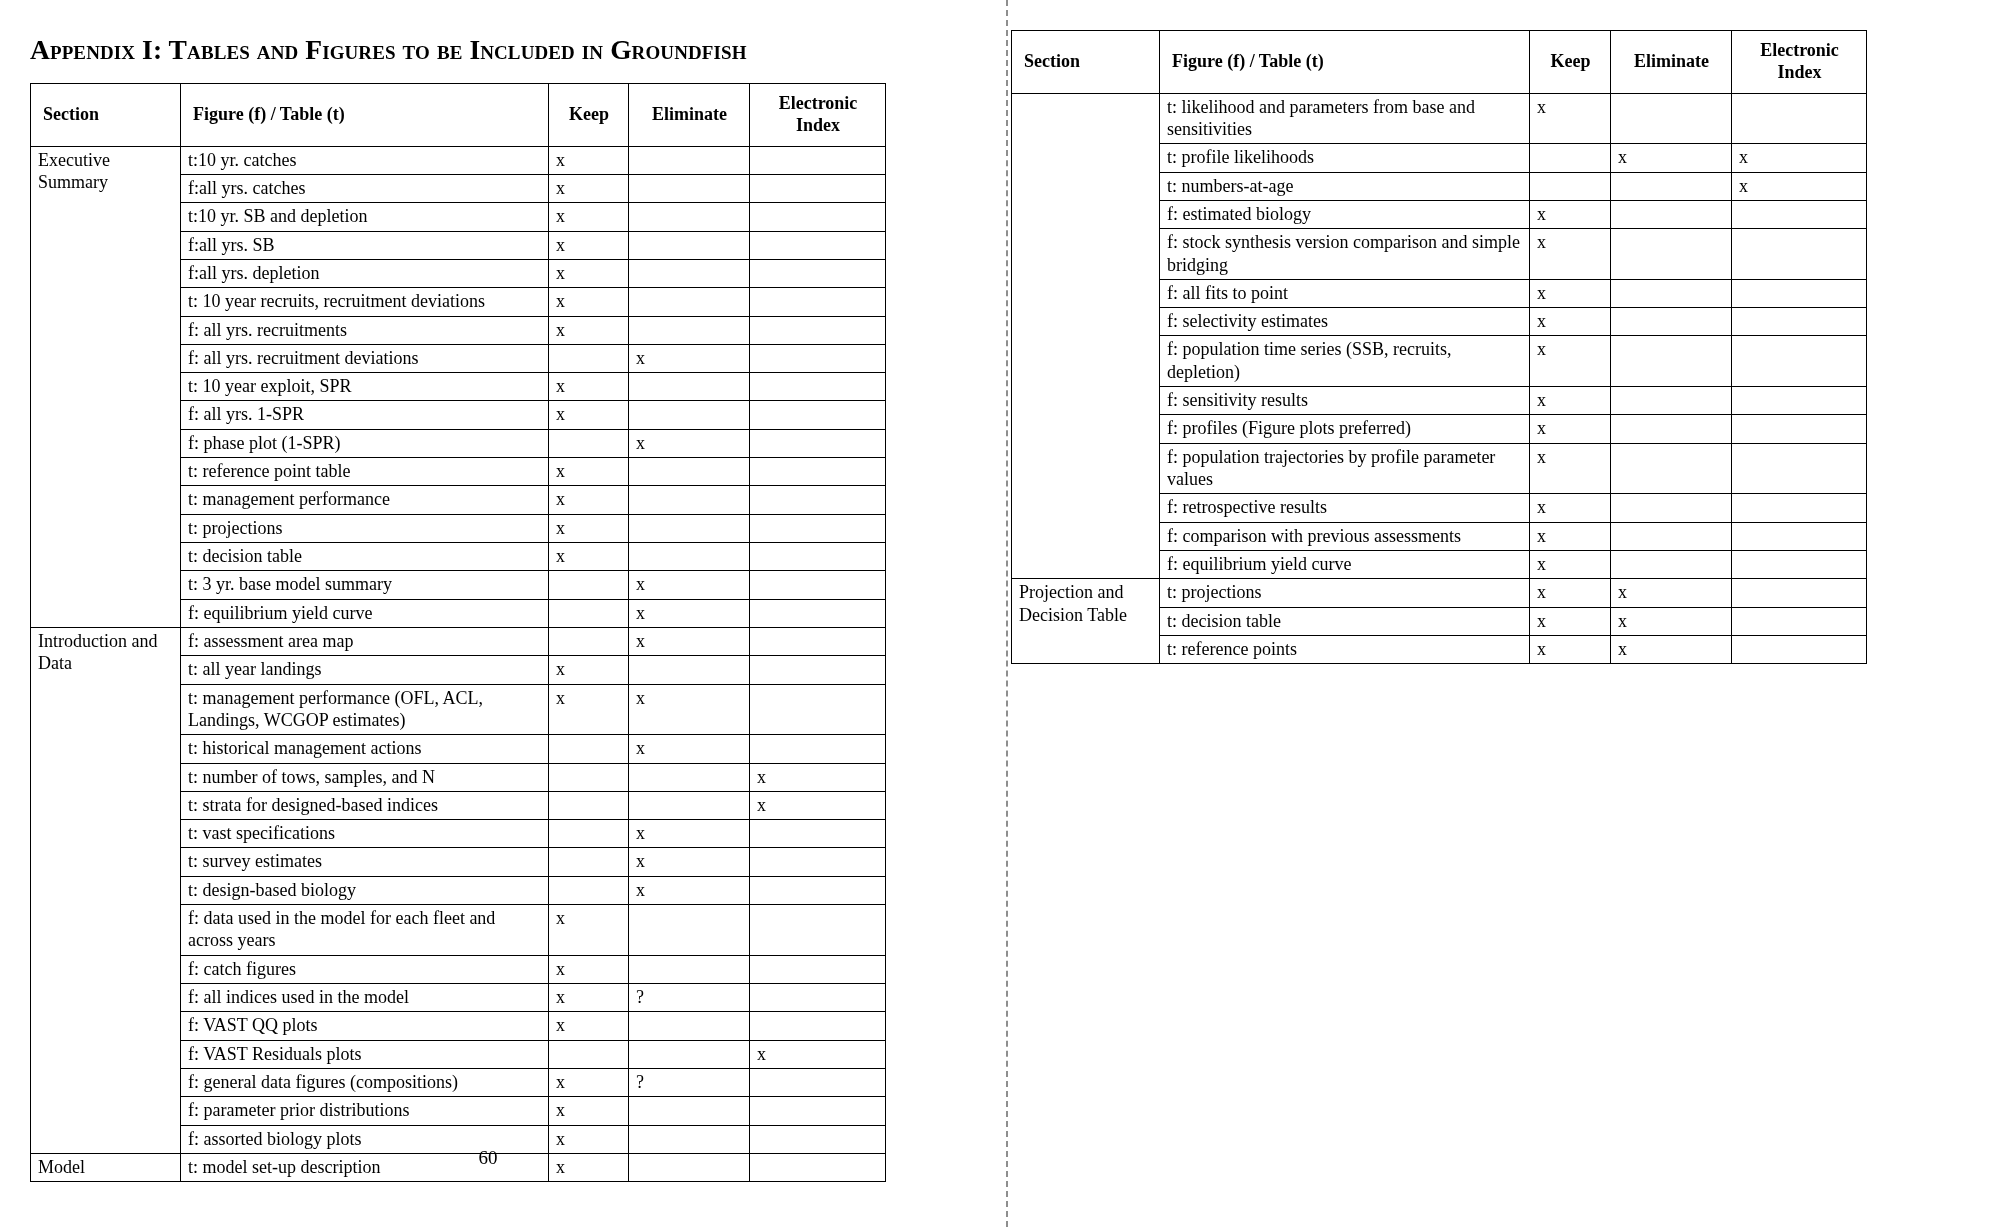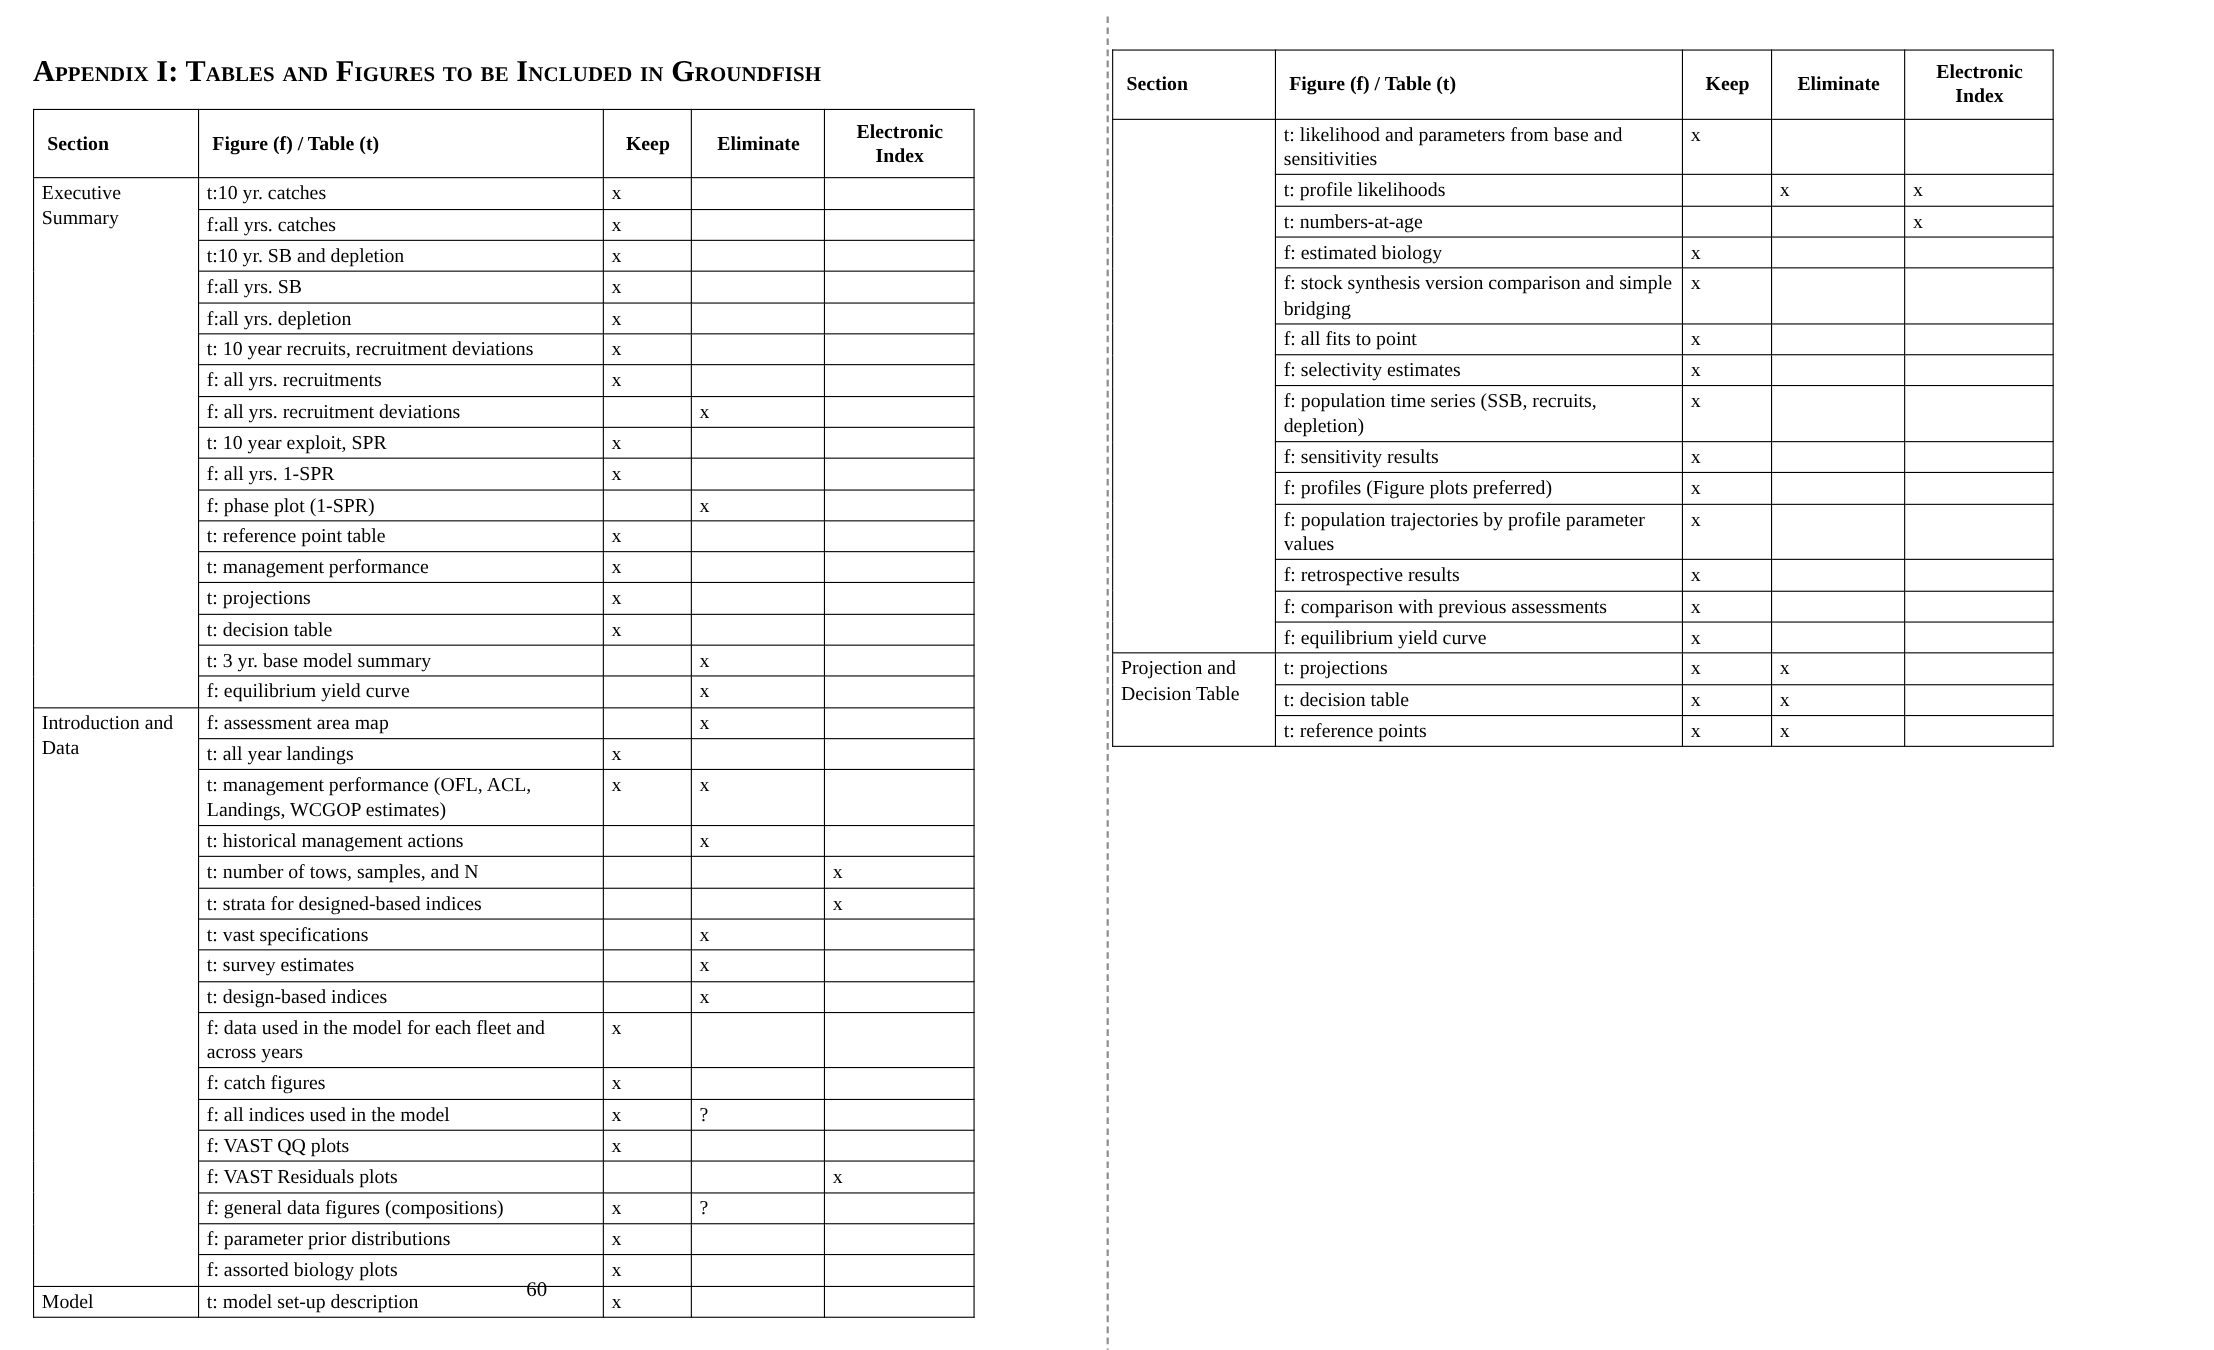--- a/index.html
+++ b/index.html
@@ -15,21 +15,20 @@
     color: #000000;
     overflow: hidden;
   }
 
   
   .spread {
     position: absolute;
     inset: 0;
     display: flex;
     flex-direction: row;
-    margin-top: 15px;
   }
   .page {
     position: relative;
     box-sizing: border-box;
   }
   .page-left {
     width: 1006px;
     height: 1227px;
     padding: 30px 0 0 30px;
   }
@@ -313,21 +312,21 @@
             <td class="mark">x</td>
             <td class="mark"></td>
           </tr>
           <tr>
             <td class="item">t: survey estimates</td>
             <td class="mark"></td>
             <td class="mark">x</td>
             <td class="mark"></td>
           </tr>
           <tr>
-            <td class="item">t: design-based indices</td>
+            <td class="item">t: design-based biology</td>
             <td class="mark"></td>
             <td class="mark">x</td>
             <td class="mark"></td>
           </tr>
           <tr>
             <td class="item">f: data used in the model for each fleet and across years</td>
             <td class="mark">x</td>
             <td class="mark"></td>
             <td class="mark"></td>
           </tr>

